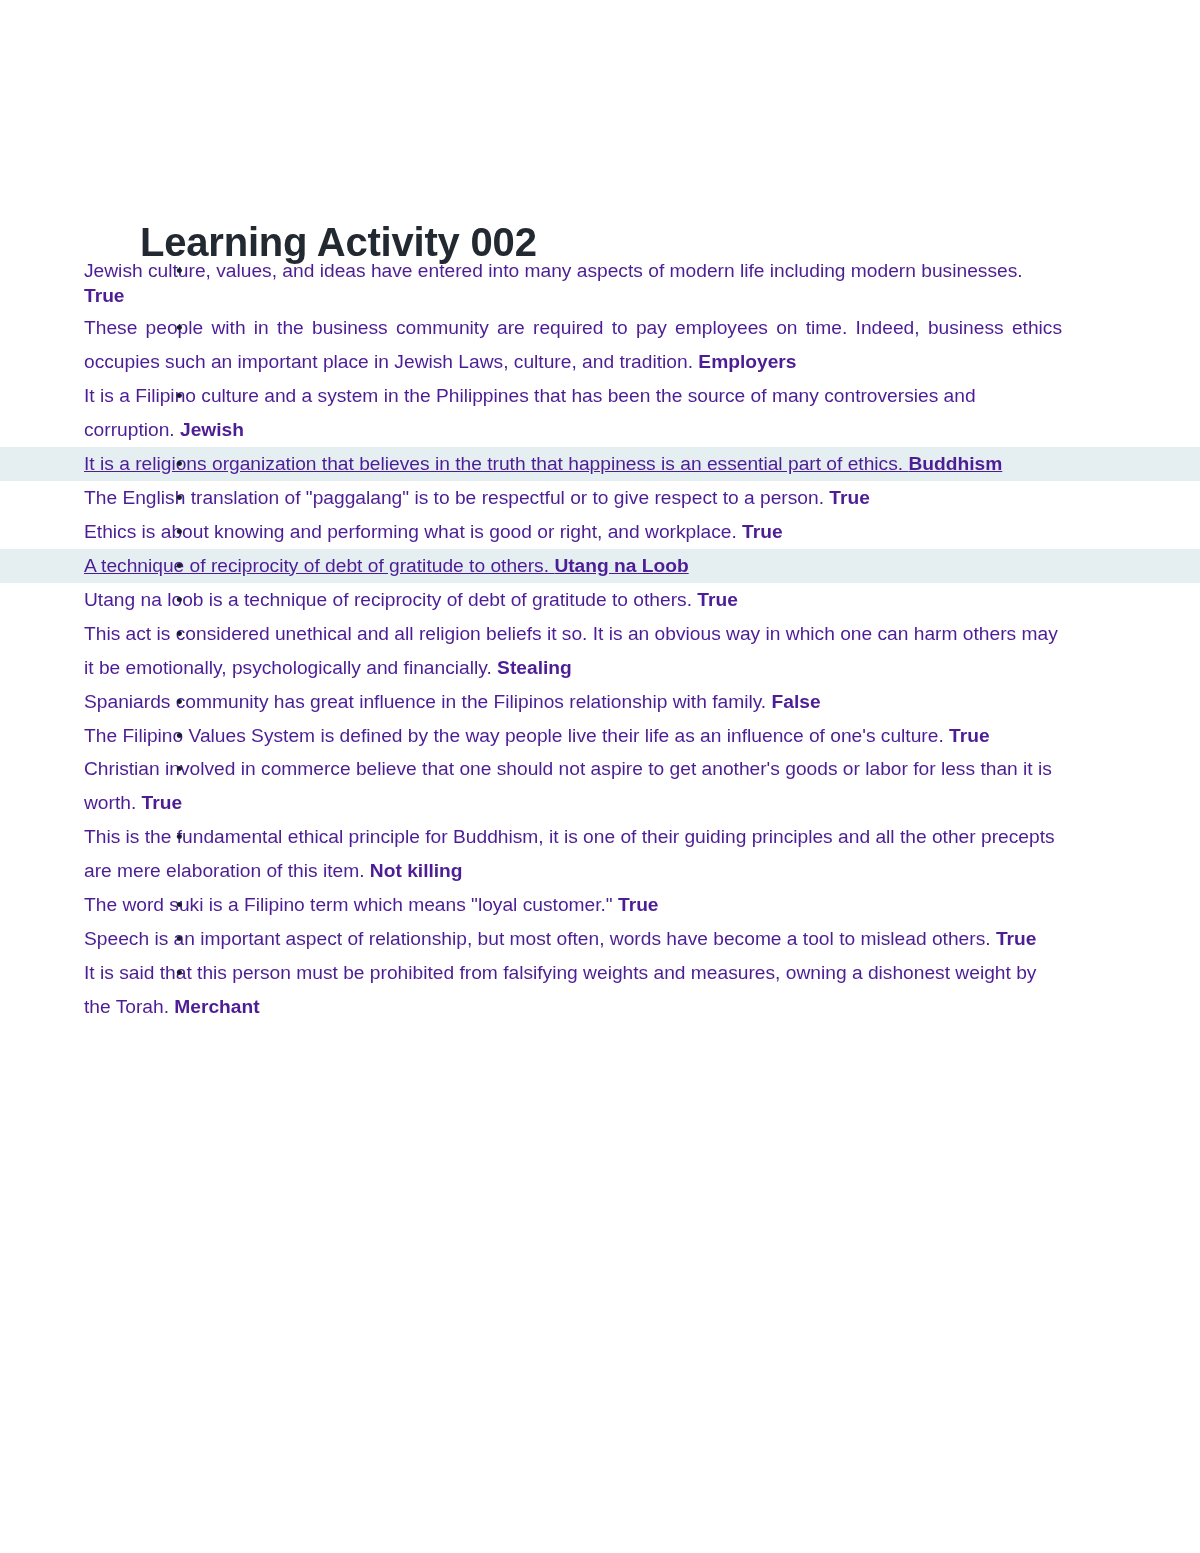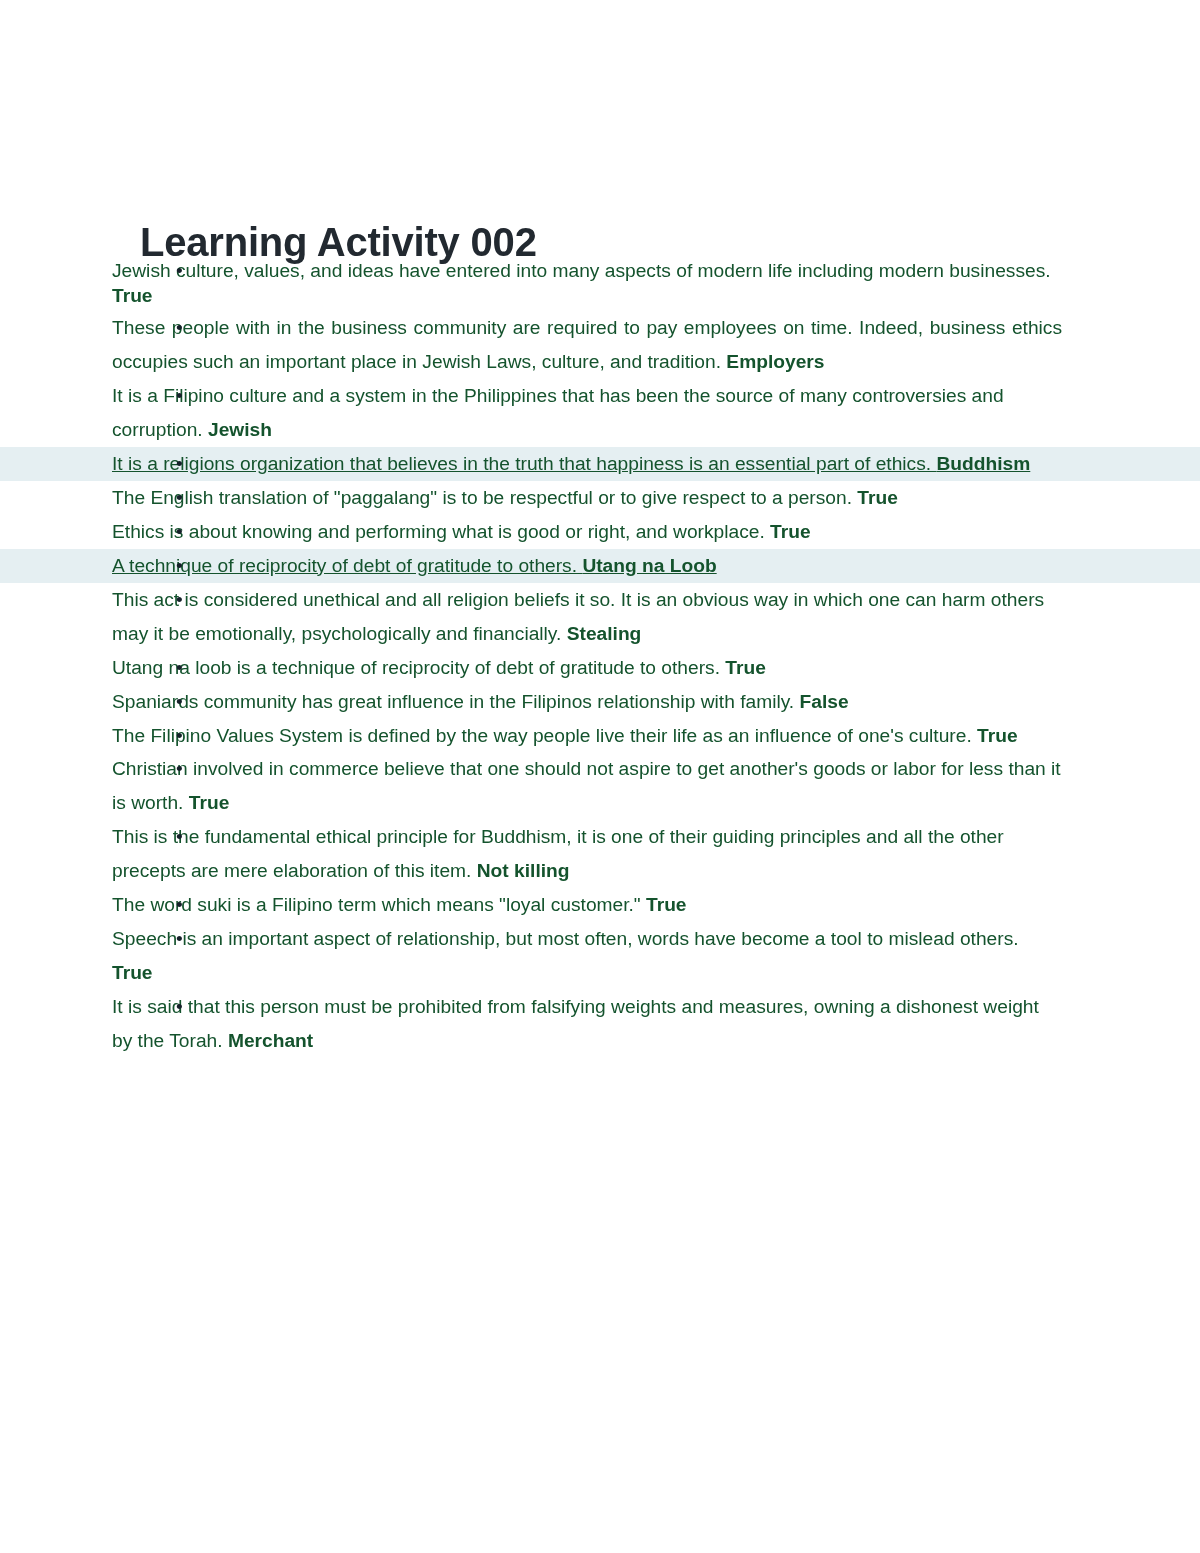--- a/index.html
+++ b/index.html
@@ -37,25 +37,25 @@
     left: 0;
     top: 258px;
     width: 1200px;
     list-style: none;
     margin: 0;
     padding: 0;
   }
   .bullet-item {
     position: relative;
     box-sizing: border-box;
-    padding-left: 112px;
+    padding-left: 84px;
     padding-right: 138px;
     font-size: 19.2px;
     line-height: 1.77;
-    color: #14532d;
+    color: #4c1d95;
     margin: 0;
   }
   .bullet-item.tight {
     line-height: 1.32;
     padding-bottom: 2px;
   }
   .bullet-item.justified {
     text-align: justify;
   }
   .bullet-item.justified > .btext {
@@ -111,25 +111,25 @@
       <li class="bullet-item">
         <span class="marker"></span>
         <span class="btext"><span>Ethics is about knowing and performing what is good or right, and workplace. </span><b class="ans">True</b></span>
       </li>
       <li class="bullet-item hl">
         <span class="marker"></span>
         <span class="btext"><span>A technique of reciprocity of debt of gratitude to others. </span><b class="ans">Utang na Loob</b></span>
       </li>
       <li class="bullet-item">
         <span class="marker"></span>
-        <span class="btext"><span>This act is considered unethical and all religion beliefs it so. It is an obvious way in which one can harm others may it be emotionally, psychologically and financially. </span><b class="ans">Stealing</b></span>
+        <span class="btext"><span>Utang na loob is a technique of reciprocity of debt of gratitude to others. </span><b class="ans">True</b></span>
       </li>
       <li class="bullet-item">
         <span class="marker"></span>
-        <span class="btext"><span>Utang na loob is a technique of reciprocity of debt of gratitude to others. </span><b class="ans">True</b></span>
+        <span class="btext"><span>This act is considered unethical and all religion beliefs it so. It is an obvious way in which one can harm others may it be emotionally, psychologically and financially. </span><b class="ans">Stealing</b></span>
       </li>
       <li class="bullet-item">
         <span class="marker"></span>
         <span class="btext"><span>Spaniards community has great influence in the Filipinos relationship with family. </span><b class="ans">False</b></span>
       </li>
       <li class="bullet-item">
         <span class="marker"></span>
         <span class="btext"><span>The Filipino Values System is defined by the way people live their life as an influence of one's culture. </span><b class="ans">True</b></span>
       </li>
       <li class="bullet-item">

